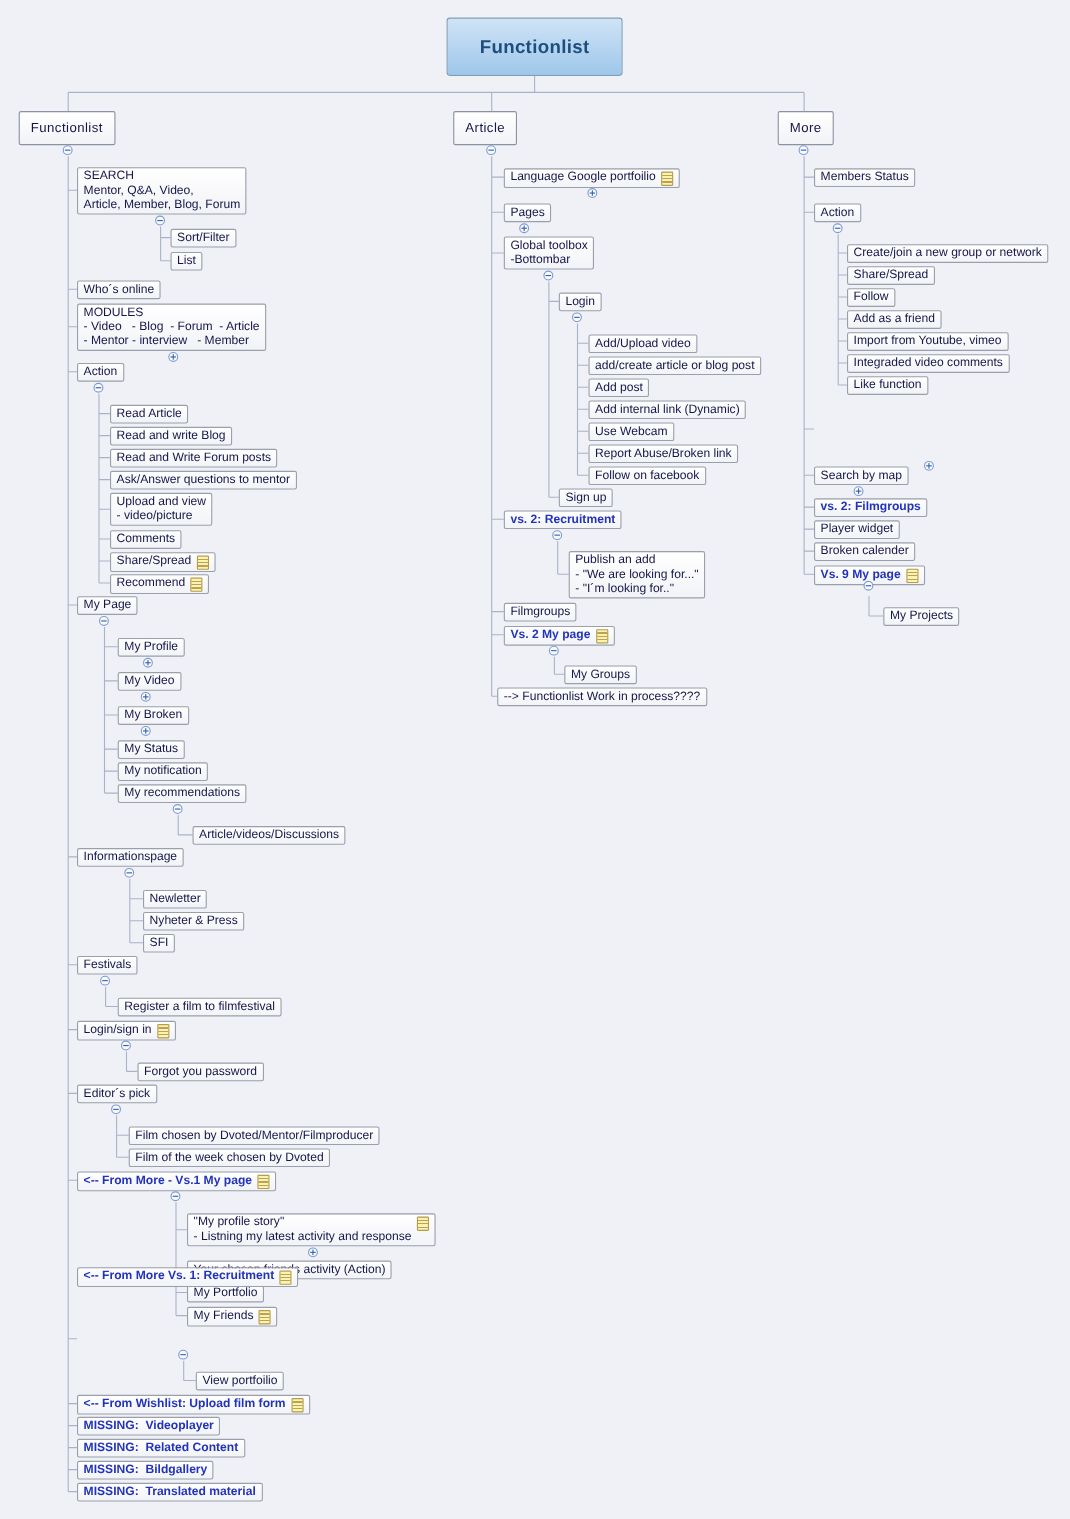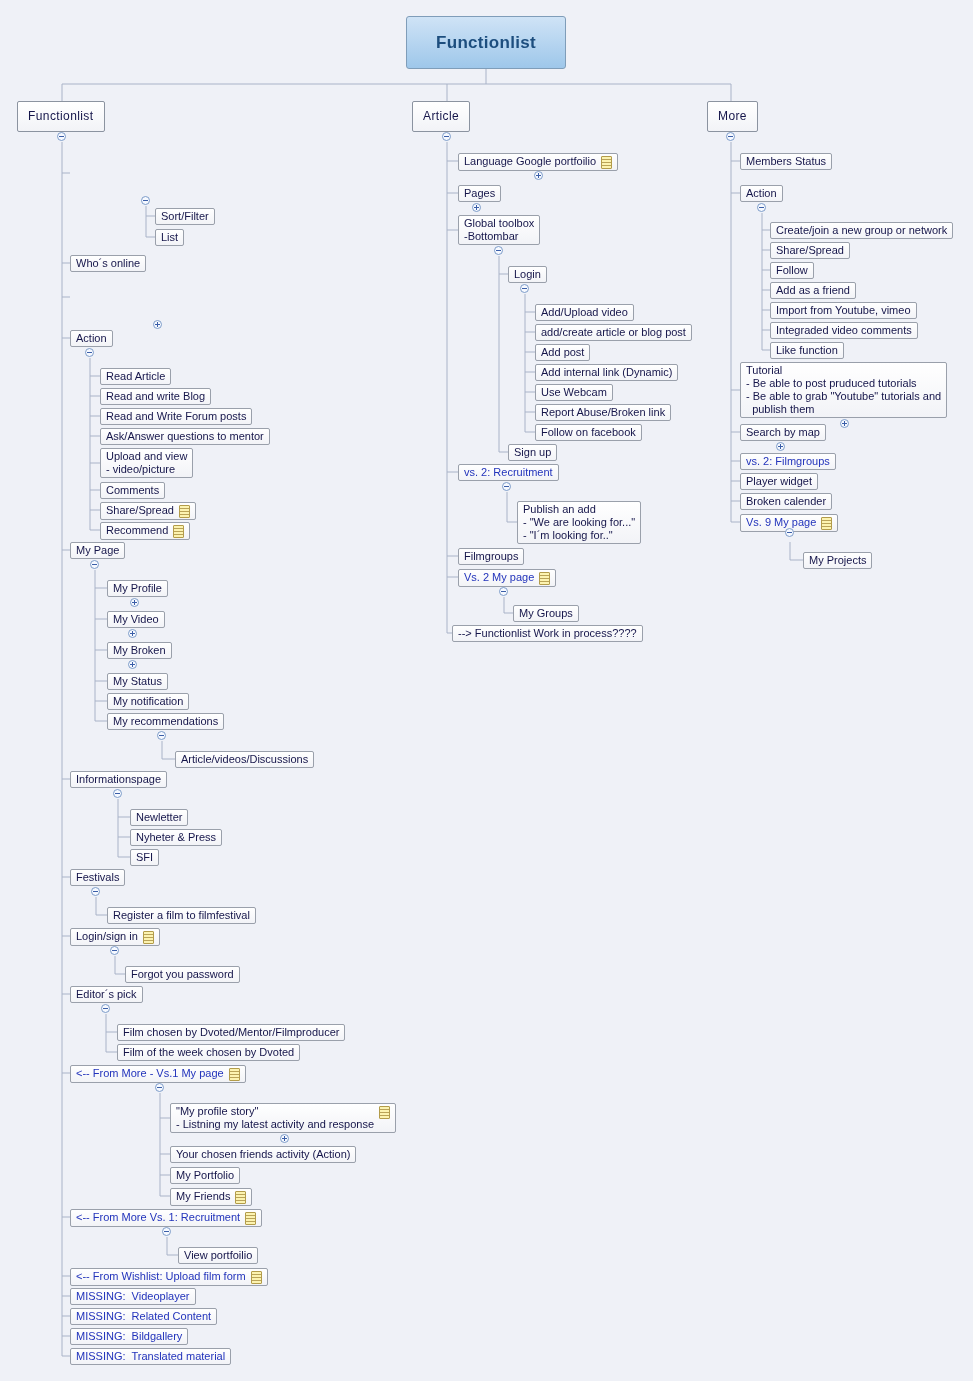--- a/index.html
+++ b/index.html
@@ -7,21 +7,21 @@
   .canvas { position:relative; width:973px; height:1381px; overflow:hidden; }
   .edges { position:absolute; left:0; top:0; }
   .node {
     position:absolute; display:flex; align-items:flex-start; gap:5px;
     background:linear-gradient(var(--node-bg,#ffffff),#f2f3f7);
     border:1px solid var(--node-border,#9aa0ab); border-radius:2px;
     padding:1px 5px; font-size:11px; line-height:13px;
     color:var(--text,#15154a); white-space:pre-wrap; box-sizing:border-box;
   }
   .node .lbl { white-space:pre-wrap; }
-  .node.link { color:var(--link,#2233bb); }
+  .node.link { color:var(--link,#2233bb);font-weight:bold; }
   .node.root { padding:7px 10px; font-size:12px; line-height:15px; letter-spacing:.4px; border-color:#8b93a0; }
   .title-node {
     position:absolute; left:406px; top:16px; width:158px; height:51px;
     display:flex; align-items:center; justify-content:center;
     background:linear-gradient(var(--title-bg1,#cfe3f6),var(--title-bg2,#9ec7ea));
     border:1px solid var(--title-border,#7f9db9); border-radius:3px;
     font-size:17px; font-weight:bold; color:var(--title-text,#1d4e7e); letter-spacing:.3px;
   }
   .note-icon {
     flex:0 0 auto; width:9px; height:11px; margin-top:1px; border-radius:1px;
@@ -62,23 +62,29 @@
       M507 492 V522 M507 522 H517
       M504 597 V613 M504 613 H513
       M731 142 V522 M731 161 H740 M731 193 H740 M731 390 H740 M731 432 H740 M731 461 H740 M731 481 H740 M731 501 H740 M731 522 H740
       M762 213 V350 M762 230 H770 M762 250 H770 M762 270 H770 M762 290 H770 M762 310 H770 M762 330 H770 M762 350 H770
       M790 542 V560 M790 560 H803"></path>
   </svg>
 
   <div class="title-node">Functionlist</div>
 
   <div class="node root" style="left:17px;top:101px">Functionlist</div>
+  <div class="node" style="left:70px;top:152px">SEARCH
+Mentor, Q&amp;A, Video,
+Article, Member, Blog, Forum</div>
   <div class="node" style="left:155px;top:208px">Sort/Filter</div>
   <div class="node" style="left:155px;top:229px">List</div>
   <div class="node" style="left:70px;top:255px">Who´s online</div>
+  <div class="node" style="left:70px;top:276px">MODULES
+- Video   - Blog  - Forum  - Article
+- Mentor - interview   - Member</div>
   <div class="node" style="left:70px;top:330px">Action</div>
   <div class="node" style="left:100px;top:368px">Read Article</div>
   <div class="node" style="left:100px;top:388px">Read and write Blog</div>
   <div class="node" style="left:100px;top:408px">Read and Write Forum posts</div>
   <div class="node" style="left:100px;top:428px">Ask/Answer questions to mentor</div>
   <div class="node" style="left:100px;top:448px">Upload and view
 - video/picture</div>
   <div class="node" style="left:100px;top:482px">Comments</div>
   <div class="node" style="left:100px;top:502px">
     <span class="lbl">Share/Spread</span>
@@ -118,21 +124,21 @@
     <span class="lbl">"My profile story"
 - Listning my latest activity and response</span>
     <span class="note-icon"></span>
   </div>
   <div class="node" style="left:170px;top:1146px">Your chosen friends activity (Action)</div>
   <div class="node" style="left:170px;top:1167px">My Portfolio</div>
   <div class="node" style="left:170px;top:1188px">
     <span class="lbl">My Friends</span>
     <span class="note-icon"></span>
   </div>
-  <div class="node link" style="left:70px;top:1209px">
+  <div class="node link" style="left:70px;top:1152px">
     <span class="lbl">&lt;-- From More Vs. 1: Recruitment</span>
     <span class="note-icon"></span>
   </div>
   <div class="node" style="left:178px;top:1247px">View portfoilio</div>
   <div class="node link" style="left:70px;top:1268px">
     <span class="lbl">&lt;-- From Wishlist: Upload film form</span>
     <span class="note-icon"></span>
   </div>
   <div class="node link" style="left:70px;top:1288px">MISSING:  Videoplayer</div>
   <div class="node link" style="left:70px;top:1308px">MISSING:  Related Content</div>
@@ -171,24 +177,20 @@
   <div class="node root" style="left:707px;top:101px">More</div>
   <div class="node" style="left:740px;top:153px">Members Status</div>
   <div class="node" style="left:740px;top:185px">Action</div>
   <div class="node" style="left:770px;top:222px">Create/join a new group or network</div>
   <div class="node" style="left:770px;top:242px">Share/Spread</div>
   <div class="node" style="left:770px;top:262px">Follow</div>
   <div class="node" style="left:770px;top:282px">Add as a friend</div>
   <div class="node" style="left:770px;top:302px">Import from Youtube, vimeo</div>
   <div class="node" style="left:770px;top:322px">Integraded video comments</div>
   <div class="node" style="left:770px;top:342px">Like function</div>
-  <div class="node" style="left:740px;top:362px">Tutorial
-- Be able to post pruduced tutorials
-- Be able to grab "Youtube" tutorials and
-  publish them</div>
   <div class="node" style="left:740px;top:424px">Search by map</div>
   <div class="node link" style="left:740px;top:453px">vs. 2: Filmgroups</div>
   <div class="node" style="left:740px;top:473px">Player widget</div>
   <div class="node" style="left:740px;top:493px">Broken calender</div>
   <div class="node link" style="left:740px;top:514px">
     <span class="lbl">Vs. 9 My page</span>
     <span class="note-icon"></span>
   </div>
   <div class="node" style="left:803px;top:552px">My Projects</div>
 

